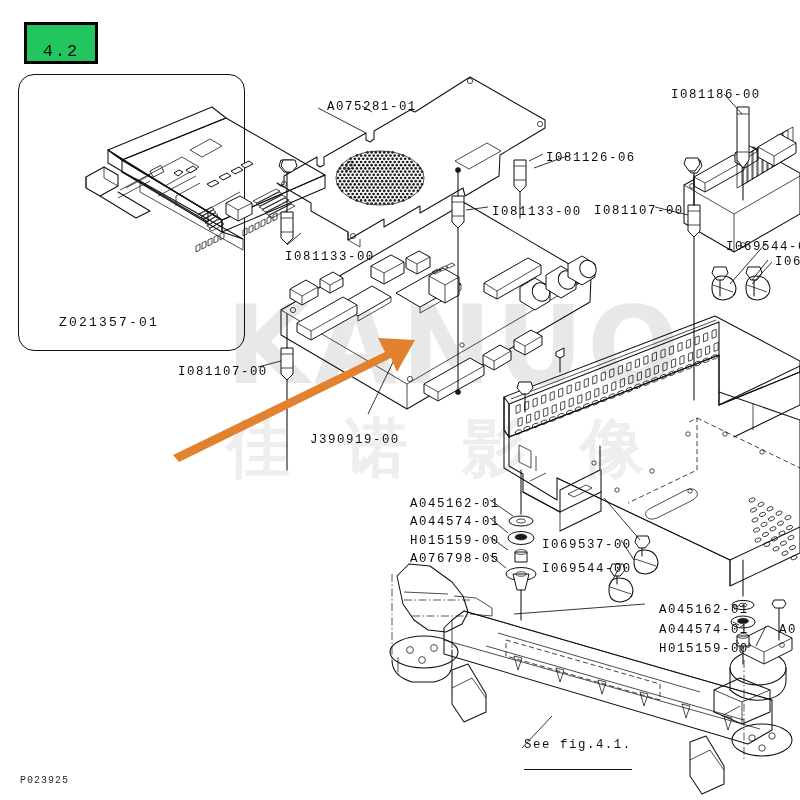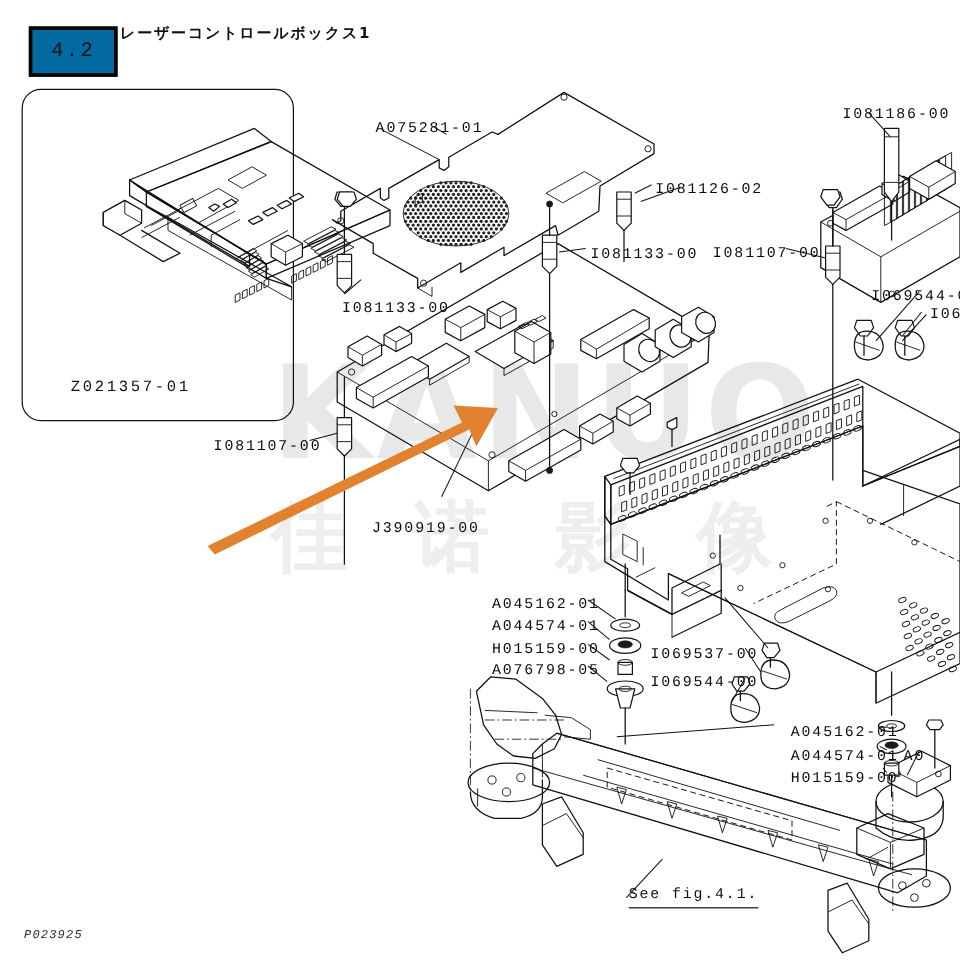--- a/index.html
+++ b/index.html
@@ -8,22 +8,22 @@
     width:800px;height:800px;overflow:hidden;position:relative;
     font-family:"Liberation Mono","DejaVu Sans Mono",monospace;
     color:#111;
     -webkit-font-smoothing:antialiased;
   }
   #page{position:absolute;inset:0;width:800px;height:800px;}
 
   
   #section-box{
     position:absolute;left:24px;top:22px;width:68px;height:36px;
-    border:3px solid #000;background:#0369a1;
-    display:flex;align-items:center;justify-content:center;
+    border:3px solid #000;background:#22c55e;
+    display:flex;align-items:flex-end;justify-content:center;
     font-size:17px;letter-spacing:2px;
   }
   #title-jp{
     position:absolute;left:100px;top:20px;
     font-family:"DejaVu Sans","Liberation Sans",sans-serif;
     font-size:12.5px;letter-spacing:1.5px;white-space:nowrap;font-weight:700;
   }
   #title-en{
     position:absolute;left:100px;top:40px;
     font-size:14.5px;letter-spacing:2.6px;white-space:nowrap;font-weight:700;
@@ -60,25 +60,25 @@
 
   
   .lbl{
     position:absolute;font-size:12.4px;letter-spacing:1.55px;
     white-space:nowrap;color:#0b0b0b;
   }
 
   #see-fig{
     position:absolute;left:524px;top:738px;
     font-size:12.4px;letter-spacing:1.55px;white-space:nowrap;
-    border-bottom:1.4px solid #111;padding-bottom:4px;
+    border-bottom:1.4px solid #111;padding-bottom:17px;
   }
   #footer-code{
     position:absolute;left:20px;top:775px;
-    font-size:10px;letter-spacing:1px;color:#2a2a2a;white-space:nowrap;font-style:italic;
+    font-size:10px;letter-spacing:1px;color:#2a2a2a;white-space:nowrap;
   }
 
   svg{position:absolute;left:0;top:0;width:800px;height:800px;overflow:visible;}
   #art{pointer-events:none;}
   .ln{fill:none;stroke:#111;stroke-width:1.05;stroke-linejoin:round;stroke-linecap:round;}
   .ln-t{fill:none;stroke:#111;stroke-width:0.75;}
   .ln-d{fill:none;stroke:#111;stroke-width:0.8;stroke-dasharray:5 3;}
   .ln-dd{fill:none;stroke:#111;stroke-width:0.7;stroke-dasharray:8 2.5 1.5 2.5;}
   .fillw{fill:#fff;stroke:#111;stroke-width:1.0;stroke-linejoin:round;}
   .fillk{fill:#1a1a1a;stroke:#1a1a1a;stroke-width:0.5;}
@@ -94,21 +94,20 @@
   <div id="wm-cjk">
     <span>佳</span>
     <span>诺</span>
     <span>影</span>
     <span>像</span>
   </div>
 
   <div id="section-box">
     <span>4.2</span>
   </div>
-  <div id="title-jp">レーザーコントロールボックス1</div>
 
   <div id="inset"></div>
   <div id="inset-label">Z021357-01</div>
 
   <svg id="art" viewBox="0 0 800 800">
 
     <g>
 
       <path class="ln" d="M122 160 L226 118 L325 175 L222 220 Z"></path>
 
@@ -911,37 +910,37 @@
       <path class="lead" d="M522 748 L552 716"></path>
       <path class="lead" d="M604 498 L640 540"></path>
     </g>
 
     <g class="arrow">
       <path d="M173 455 L385 352 L378 338 L415 340 L397 372 L391 358 L179 462 Z"></path>
     </g>
   </svg>
 
   <div id="labels">
-      <div class="lbl" style="left: 313px; top: 100px;">A075281-01</div>
-      <div class="lbl" style="left: 546px; top: 151px;">I081126-02</div>
+      <div class="lbl" style="left: 327px; top: 100px;">A075281-01</div>
+      <div class="lbl" style="left: 546px; top: 151px;">I081126-06</div>
       <div class="lbl" style="left: 492px; top: 205px;">I081133-00</div>
       <div class="lbl" style="left: 285px; top: 250px;">I081133-00</div>
-      <div class="lbl" style="left: 702px; top: 88px;">I081186-00</div>
+      <div class="lbl" style="left: 671px; top: 88px;">I081186-00</div>
       <div class="lbl" style="left: 594px; top: 204px;">I081107-00</div>
       <div class="lbl" style="left: 726px; top: 240px;">I069544-00</div>
       <div class="lbl" style="left: 775px; top: 255px;">I06</div>
       <div class="lbl" style="left: 178px; top: 365px;">I081107-00</div>
       <div class="lbl" style="left: 310px; top: 418px; margin-top: 15px;">J390919-00</div>
       <div class="lbl" style="left: 410px; top: 497px;">A045162-01</div>
       <div class="lbl" style="left: 410px; top: 515px;">A044574-01</div>
       <div class="lbl" style="left: 410px; top: 534px;">H015159-00</div>
       <div class="lbl" style="left: 410px; top: 552px;">A076798-05</div>
       <div class="lbl" style="left: 542px; top: 538px;">I069537-00</div>
       <div class="lbl" style="left: 542px; top: 562px;">I069544-00</div>
       <div class="lbl" style="left: 659px; top: 603px;">A045162-01</div>
       <div class="lbl" style="left: 659px; top: 623px;">A044574-01</div>
       <div class="lbl" style="left: 659px; top: 642px;">H015159-00</div>
-      <div class="lbl" style="left: 753px; top: 623px;">A0</div>
+      <div class="lbl" style="left: 779px; top: 623px;">A0</div>
     </div>
 
   <div id="see-fig">See fig.4.1.</div>
   <div id="footer-code">P023925</div>
 </div>
 
 </body></html>

